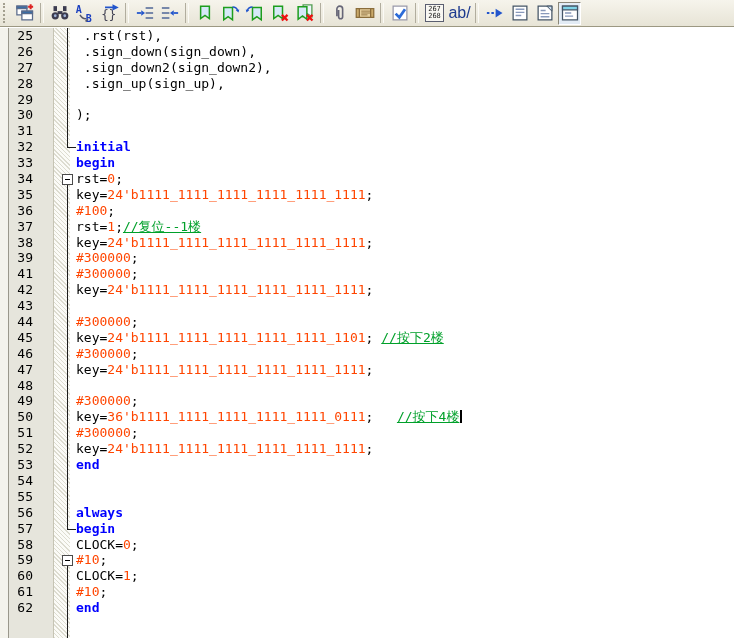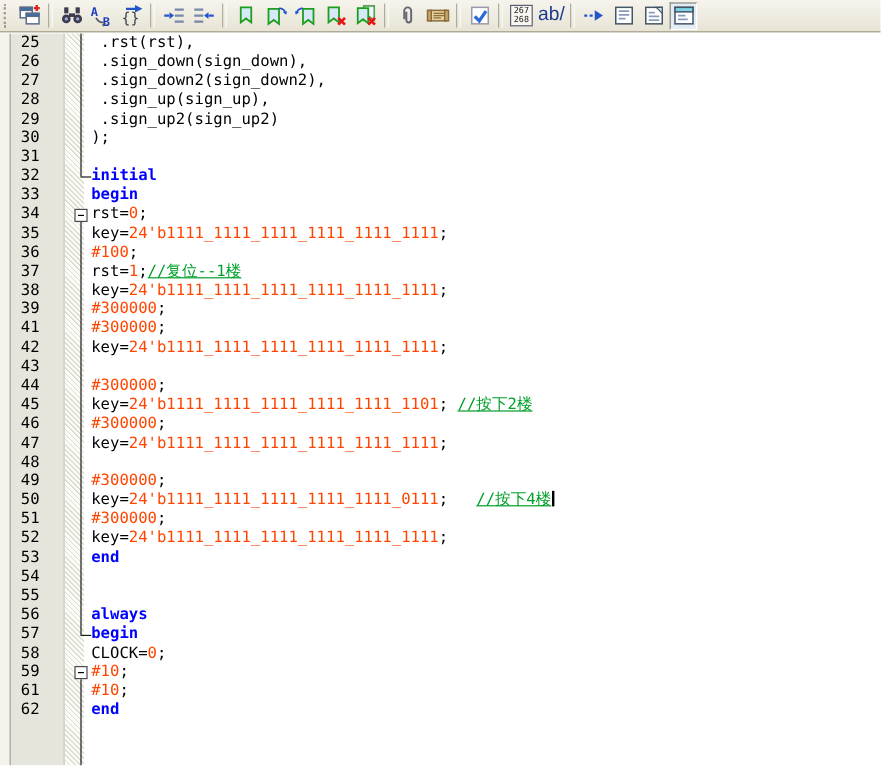--- a/index.html
+++ b/index.html
@@ -230,50 +230,51 @@
       </button>
     </div>
   <div class="col col-dock"></div>
   <div class="col col-gutter"></div>
   <div class="col col-fold"></div>
   <div class="rows">
       <div class="row"><span class="lnum">25</span><span class="lcode"><span class="seg-p"> .rst(rst),</span></span></div>
       <div class="row"><span class="lnum">26</span><span class="lcode"><span class="seg-p"> .sign_down(sign_down),</span></span></div>
       <div class="row"><span class="lnum">27</span><span class="lcode"><span class="seg-p"> .sign_down2(sign_down2),</span></span></div>
       <div class="row"><span class="lnum">28</span><span class="lcode"><span class="seg-p"> .sign_up(sign_up),</span></span></div>
-      <div class="row"><span class="lnum">29</span><span class="lcode"><span class="seg-p"> .sign_up2(sign_up2)</span></span></div>
+      <div class="row"><span class="lnum">29</span></div>
       <div class="row"><span class="lnum">30</span><span class="lcode"><span class="seg-p">);</span></span></div>
       <div class="row"><span class="lnum">31</span><span class="lcode"></span></div>
       <div class="row"><span class="lnum">32</span><span class="lcode"><span class="seg-k">initial</span></span></div>
       <div class="row"><span class="lnum">33</span><span class="lcode"><span class="seg-k">begin</span></span></div>
       <div class="row"><span class="lnum">34</span><span class="lcode"><span class="seg-p">rst=</span><span class="seg-n">0</span><span class="seg-p">;</span></span></div>
       <div class="row"><span class="lnum">35</span><span class="lcode"><span class="seg-p">key=</span><span class="seg-n">24'b1111_1111_1111_1111_1111_1111</span><span class="seg-p">;</span></span></div>
       <div class="row"><span class="lnum">36</span><span class="lcode"><span class="seg-n">#100</span><span class="seg-p">;</span></span></div>
       <div class="row"><span class="lnum">37</span><span class="lcode"><span class="seg-p">rst=</span><span class="seg-n">1</span><span class="seg-p">;</span><span class="seg-c">//复位--1楼</span></span></div>
       <div class="row"><span class="lnum">38</span><span class="lcode"><span class="seg-p">key=</span><span class="seg-n">24'b1111_1111_1111_1111_1111_1111</span><span class="seg-p">;</span></span></div>
       <div class="row"><span class="lnum">39</span><span class="lcode"><span class="seg-n">#300000</span><span class="seg-p">;</span></span></div>
       <div class="row"><span class="lnum">41</span><span class="lcode"><span class="seg-n">#300000</span><span class="seg-p">;</span></span></div>
       <div class="row"><span class="lnum">42</span><span class="lcode"><span class="seg-p">key=</span><span class="seg-n">24'b1111_1111_1111_1111_1111_1111</span><span class="seg-p">;</span></span></div>
       <div class="row"><span class="lnum">43</span><span class="lcode"></span></div>
       <div class="row"><span class="lnum">44</span><span class="lcode"><span class="seg-n">#300000</span><span class="seg-p">;</span></span></div>
       <div class="row"><span class="lnum">45</span><span class="lcode"><span class="seg-p">key=</span><span class="seg-n">24'b1111_1111_1111_1111_1111_1101</span><span class="seg-p">; </span><span class="seg-c">//按下2楼</span></span></div>
       <div class="row"><span class="lnum">46</span><span class="lcode"><span class="seg-n">#300000</span><span class="seg-p">;</span></span></div>
       <div class="row"><span class="lnum">47</span><span class="lcode"><span class="seg-p">key=</span><span class="seg-n">24'b1111_1111_1111_1111_1111_1111</span><span class="seg-p">;</span></span></div>
       <div class="row"><span class="lnum">48</span><span class="lcode"></span></div>
       <div class="row"><span class="lnum">49</span><span class="lcode"><span class="seg-n">#300000</span><span class="seg-p">;</span></span></div>
-      <div class="row"><span class="lnum">50</span><span class="lcode"><span class="seg-p">key=</span><span class="seg-n">24'b1111_1111_1111_1111_1111_0111</span><span class="seg-p">;   </span><span class="seg-c">//按下4楼</span><span class="caret"></span></span></div>
+      <div class="row"><span class="lnum">50</span><span class="lcode"><span class="seg-p">key=</span><span class="seg-n">36'b1111_1111_1111_1111_1111_0111</span><span class="seg-p">;   </span><span class="seg-c">//按下4楼</span><span class="caret"></span></span></div>
       <div class="row"><span class="lnum">51</span><span class="lcode"><span class="seg-n">#300000</span><span class="seg-p">;</span></span></div>
       <div class="row"><span class="lnum">52</span><span class="lcode"><span class="seg-p">key=</span><span class="seg-n">24'b1111_1111_1111_1111_1111_1111</span><span class="seg-p">;</span></span></div>
       <div class="row"><span class="lnum">53</span><span class="lcode"><span class="seg-k">end</span></span></div>
       <div class="row"><span class="lnum">54</span><span class="lcode"></span></div>
       <div class="row"><span class="lnum">55</span><span class="lcode"></span></div>
       <div class="row"><span class="lnum">56</span><span class="lcode"><span class="seg-k">always</span></span></div>
       <div class="row"><span class="lnum">57</span><span class="lcode"><span class="seg-k">begin</span></span></div>
       <div class="row"><span class="lnum">58</span><span class="lcode"><span class="seg-p">CLOCK=</span><span class="seg-n">0</span><span class="seg-p">;</span></span></div>
       <div class="row"><span class="lnum">59</span><span class="lcode"><span class="seg-n">#10</span><span class="seg-p">;</span></span></div>
+      <div class="row"><span class="lnum">60</span><span class="lcode"><span class="seg-p">CLOCK=</span><span class="seg-n">1</span><span class="seg-p">;</span></span></div>
       <div class="row"><span class="lnum">61</span><span class="lcode"><span class="seg-n">#10</span><span class="seg-p">;</span></span></div>
       <div class="row"><span class="lnum">62</span><span class="lcode"><span class="seg-k">end</span></span></div>
     </div>
   <div id="fold-overlay">
       <div class="fold-v" style="left: 67px; top: 28px; height: 119.3px;"></div>
       <div class="fold-h" style="left: 67px; top: 147.3px; width: 9px;"></div>
       <div class="fold-v" style="left: 67px; top: 184.1px; height: 344.8px;"></div>
       <div class="fold-h" style="left: 67px; top: 528.9px; width: 9px;"></div>
       <div class="fold-v" style="left: 67px; top: 565.7px; height: 72.3px;"></div>
       <div class="foldbox" style="left: 62px; top: 173.6px;">

